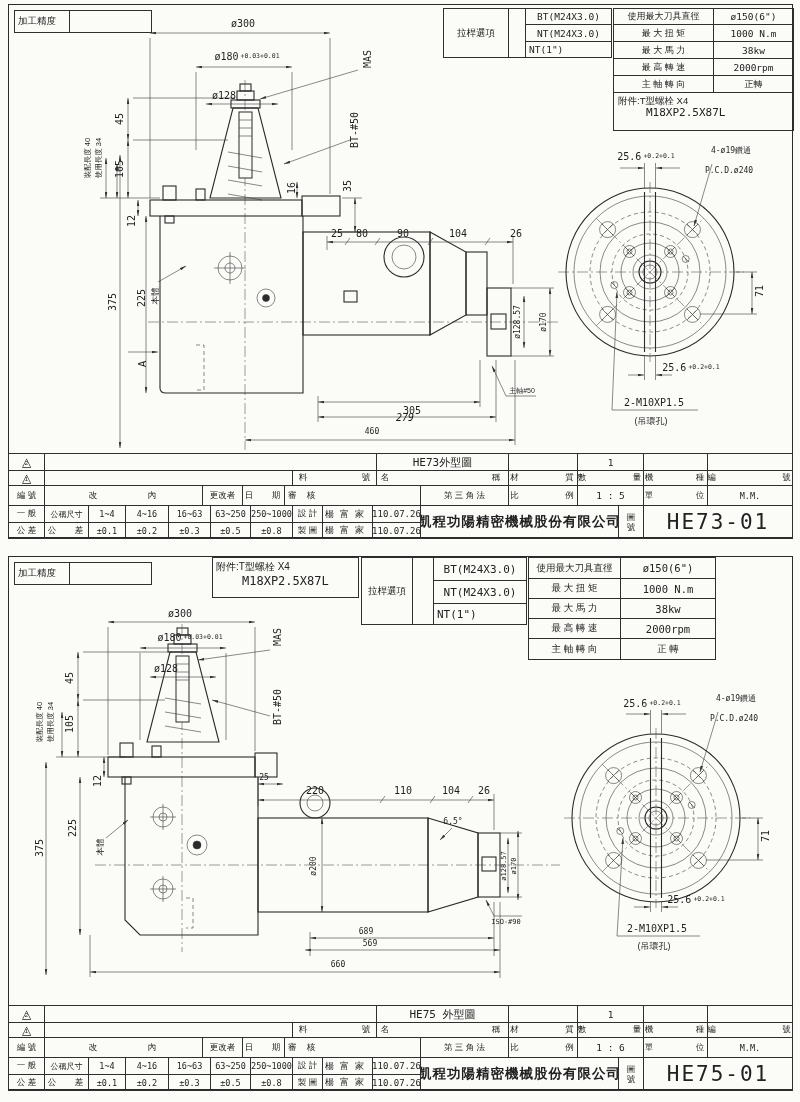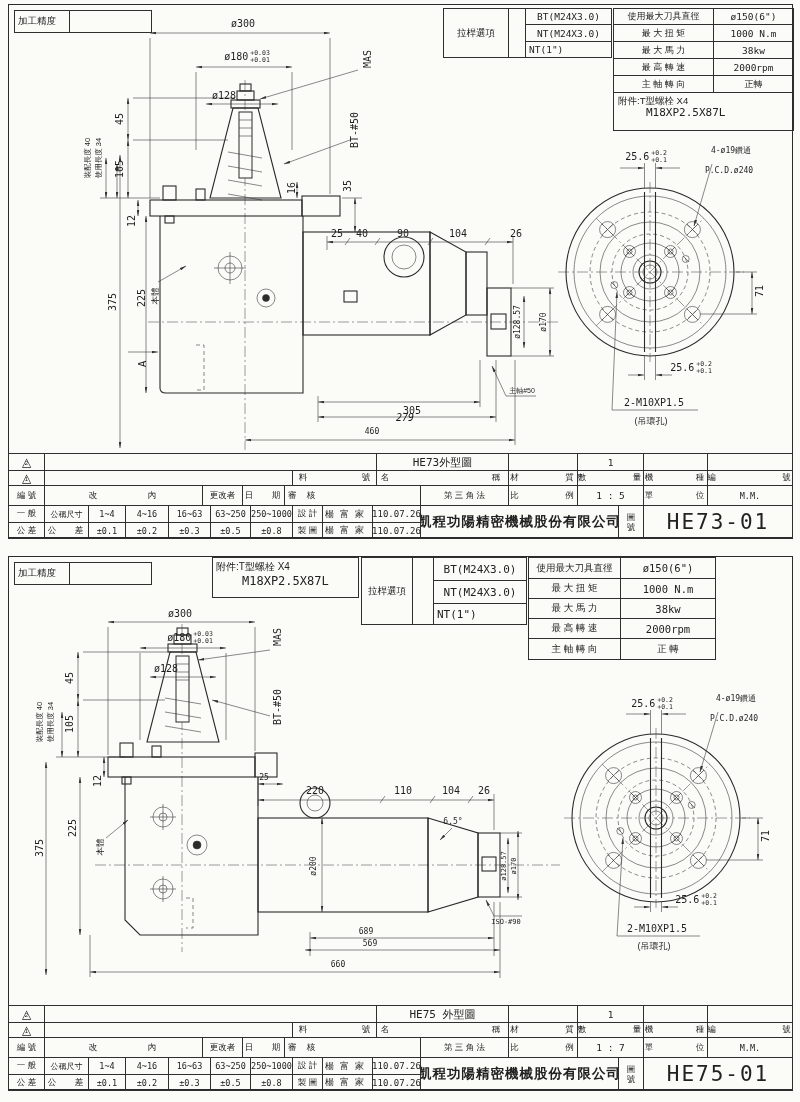--- a/index.html
+++ b/index.html
@@ -10,21 +10,21 @@
         align-items:center;justify-content:center;font-size:8.5px;white-space:nowrap;overflow:hidden;}
   .cell.lft{justify-content:flex-start;padding-left:3px;}
   .mono{font-family:"DejaVu Sans Mono",monospace;}
   .hdim{position:absolute;transform:translate(-50%,-50%);font-size:10px;white-space:nowrap;
         font-family:"DejaVu Sans Mono",monospace;color:#1e1e1e;display:flex;align-items:center;}
   .vdim{position:absolute;transform:translate(-50%,-50%) rotate(-90deg);font-size:10px;white-space:nowrap;
         font-family:"DejaVu Sans Mono",monospace;color:#1e1e1e;}
   .cjk{font-family:"Liberation Sans",sans-serif;font-size:7.5px;}
   .sm{font-size:8px;}
   .xs{font-size:7px;}
-  .tol{display:inline-flex;flex-direction:column;font-size:6.5px;line-height:6.5px;margin-left:2px;text-align:left;}
+  .tol{display:inline-flex;flex-direction:row;font-size:6.5px;line-height:6.5px;margin-left:2px;text-align:left;}
   .tri{position:relative;width:16px;height:13px;display:flex;align-items:center;justify-content:center;}
   .trig{font-size:12px;line-height:12px;}
   .trin{position:absolute;font-size:6px;top:56%;left:50%;transform:translate(-50%,-50%);}
   svg{position:absolute;left:0;top:0;}
   svg .ol{stroke:#2a2a2a;stroke-width:1.1;fill:none;}
   svg .tl{stroke:#3a3a3a;stroke-width:0.6;fill:none;}
   svg .dl{stroke:#3a3a3a;stroke-width:0.6;fill:none;}
   svg .cl{stroke:#4a4a4a;stroke-width:0.55;fill:none;stroke-dasharray:11 3 2 3;}
   svg .dash{stroke-dasharray:4 3;}
   svg .arr2{marker-start:url(#ar);marker-end:url(#ar);}
@@ -391,21 +391,21 @@
 <span class="vdim cjk" style="left:99px;top:158px;"><span>使用長度 34</span></span>
 <span class="vdim" style="left:131px;top:221px;"><span>12</span></span>
 <span class="vdim" style="left:141px;top:298px;"><span>225</span></span>
 <span class="vdim" style="left:112px;top:302px;"><span>375</span></span>
 <span class="vdim" style="left:347px;top:186px;"><span>35</span></span>
 <span class="vdim" style="left:291px;top:188px;"><span>16</span></span>
 <span class="hdim" style="left:337px;top:233px;">
     <span>25</span>
   </span>
 <span class="hdim" style="left:362px;top:233px;">
-    <span>40</span>
+    <span>80</span>
   </span>
 <span class="hdim" style="left:403px;top:233px;">
     <span>90</span>
   </span>
 <span class="hdim" style="left:458px;top:233px;">
     <span>104</span>
   </span>
 <span class="hdim" style="left:516px;top:233px;">
     <span>26</span>
   </span>
@@ -804,21 +804,21 @@
   <div class="cell lft" style="left:284px;top:1037px;width:137px;height:21px;letter-spacing:4px;">
       <span>審 核</span>
     </div>
   <div class="cell" style="left:420px;top:1037px;width:89px;height:21px;">
       <span>第 三 角 法</span>
     </div>
   <div class="cell" style="left:508px;top:1037px;width:70px;height:21px;letter-spacing:22px;padding-left:20px;">
       <span>比 例</span>
     </div>
   <div class="cell mono" style="left:577px;top:1037px;width:67px;height:21px;font-size:9.5px;">
-      <span>1 : 7</span>
+      <span>1 : 6</span>
     </div>
   <div class="cell" style="left:643px;top:1037px;width:65px;height:21px;letter-spacing:20px;padding-left:18px;">
       <span>單 位</span>
     </div>
   <div class="cell mono" style="left:707px;top:1037px;width:86px;height:21px;font-size:8.5px;">
       <span>M.M.</span>
     </div>
 
   <div class="cell" style="left:8px;top:1057px;width:37px;height:18px;">
       <span>一 般</span>

